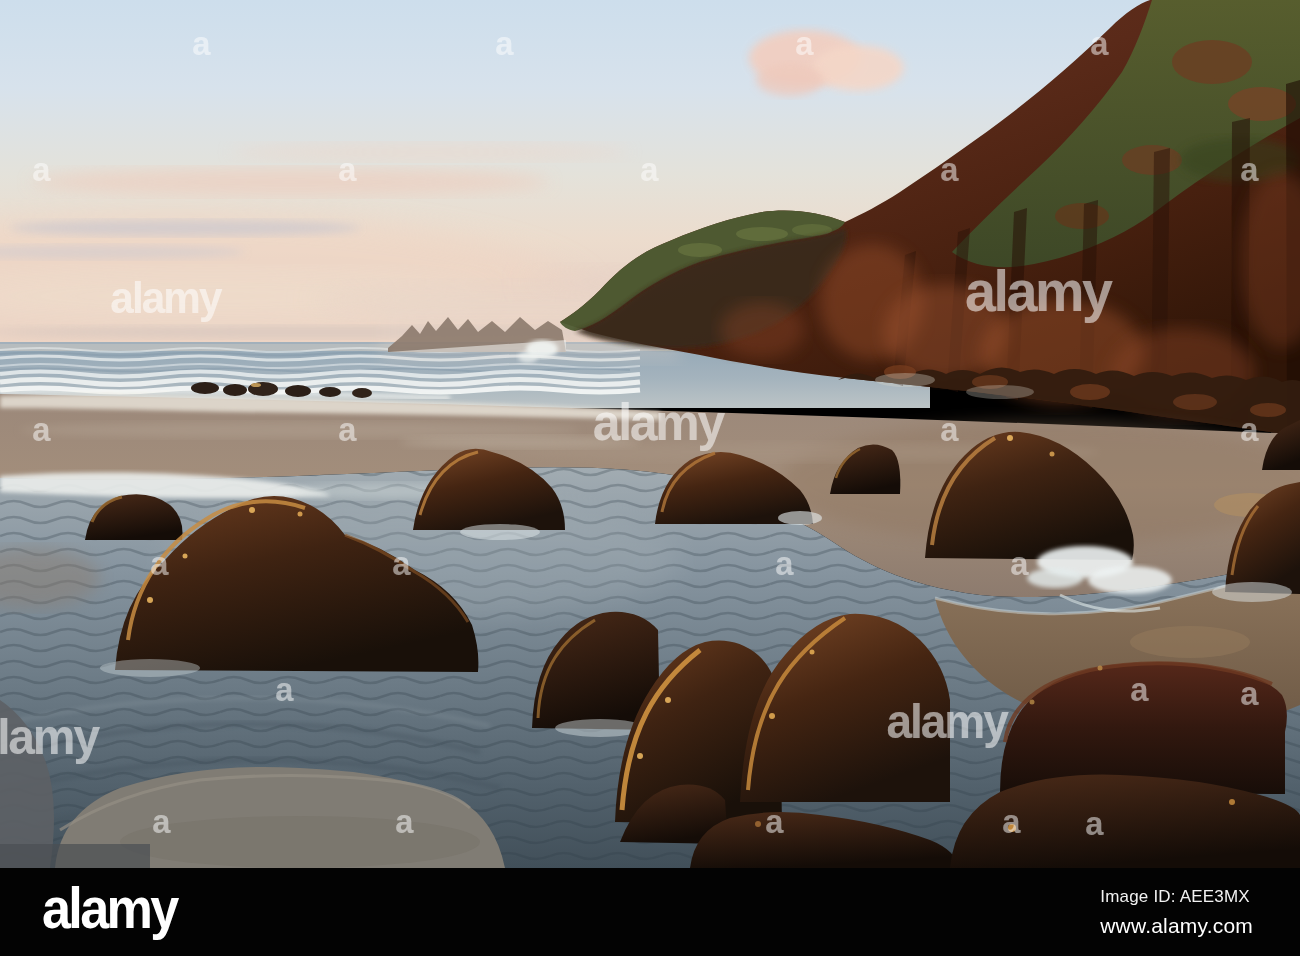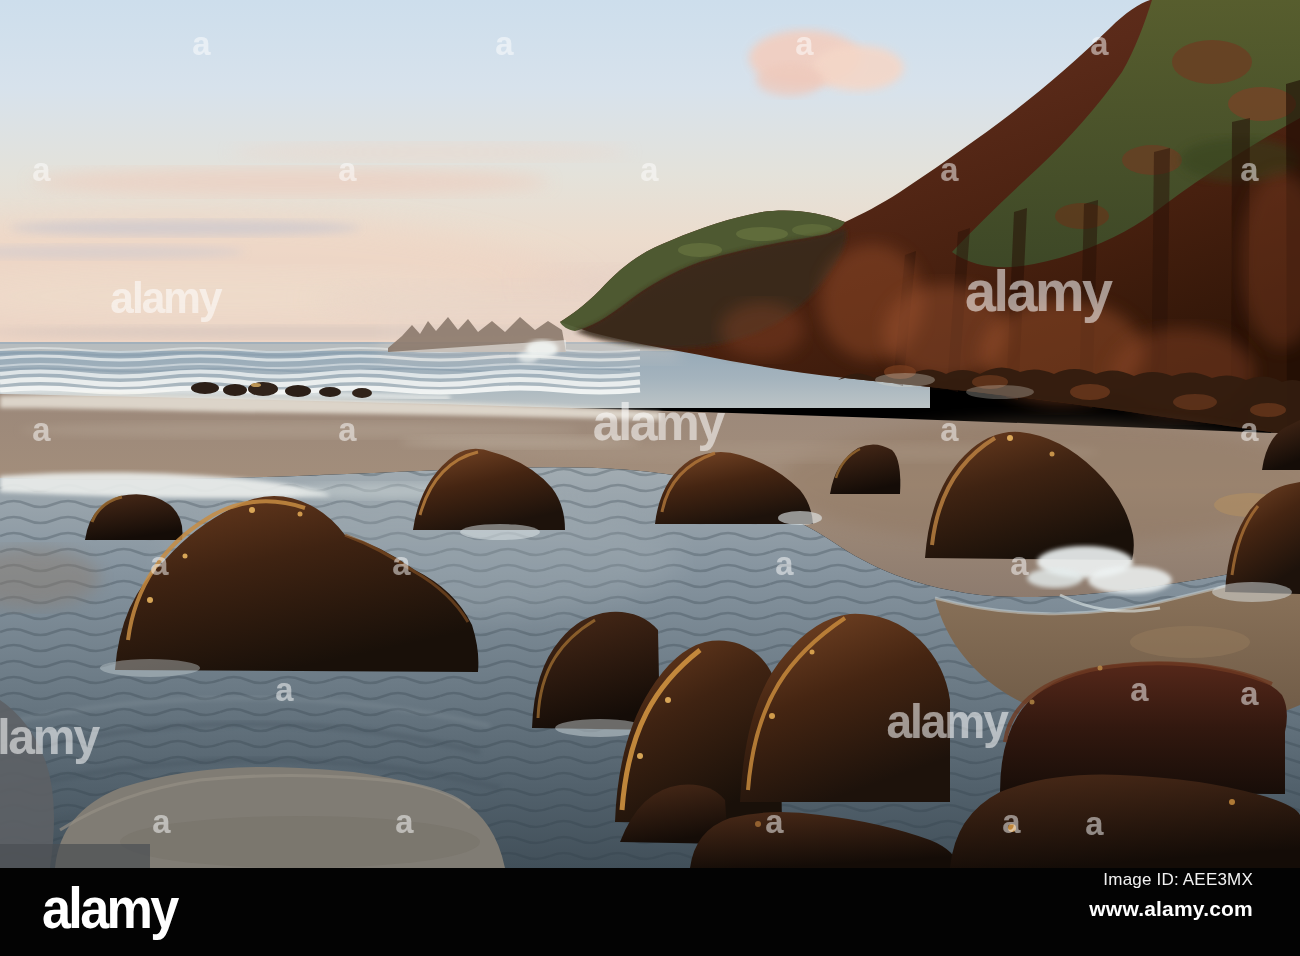--- a/index.html
+++ b/index.html
@@ -8,23 +8,23 @@
   .photo svg{display:block;}
   
   #wm-layer{position:absolute;left:0;top:0;width:1300px;height:868px;pointer-events:none;}
   .wm{position:absolute;color:#ffffff;opacity:.55;font-weight:700;letter-spacing:-.045em;
       line-height:1;transform:scaleX(.96);text-shadow:0 0 1px rgba(255,255,255,.25);}
   .wm-letter{opacity:.5;}
   
   .footer{position:absolute;left:0;top:868px;width:1300px;height:88px;background:#030303;}
   .logo{position:absolute;left:42px;top:6px;color:#fff;font-size:58px;font-weight:700;
         letter-spacing:-3px;transform:scaleX(.9);transform-origin:left center;}
-  .meta{position:absolute;right:47px;top:2px;text-align:right;color:#fff;margin-left:20px;}
+  .meta{position:absolute;right:47px;top:19px;color:#fff;margin-left:20px;}
   .meta .id{font-size:17px;font-weight:400;color:#f2f2f2;letter-spacing:.2px;}
-  .meta .url{font-size:21px;font-weight:700;margin-top:7px;letter-spacing:.2px;}
+  .meta .url{font-size:21px;font-weight:400;margin-top:7px;letter-spacing:.2px;}
 </style>
 </head>
 <body>
 
 <div class="stage">
   <div class="photo">
     <svg width="1300" height="868" viewBox="0 0 1300 868">
       <defs>
         <linearGradient id="skyG" x1="0" y1="0" x2="0" y2="1">
           <stop offset="0" stop-color="#cddeec"></stop>

